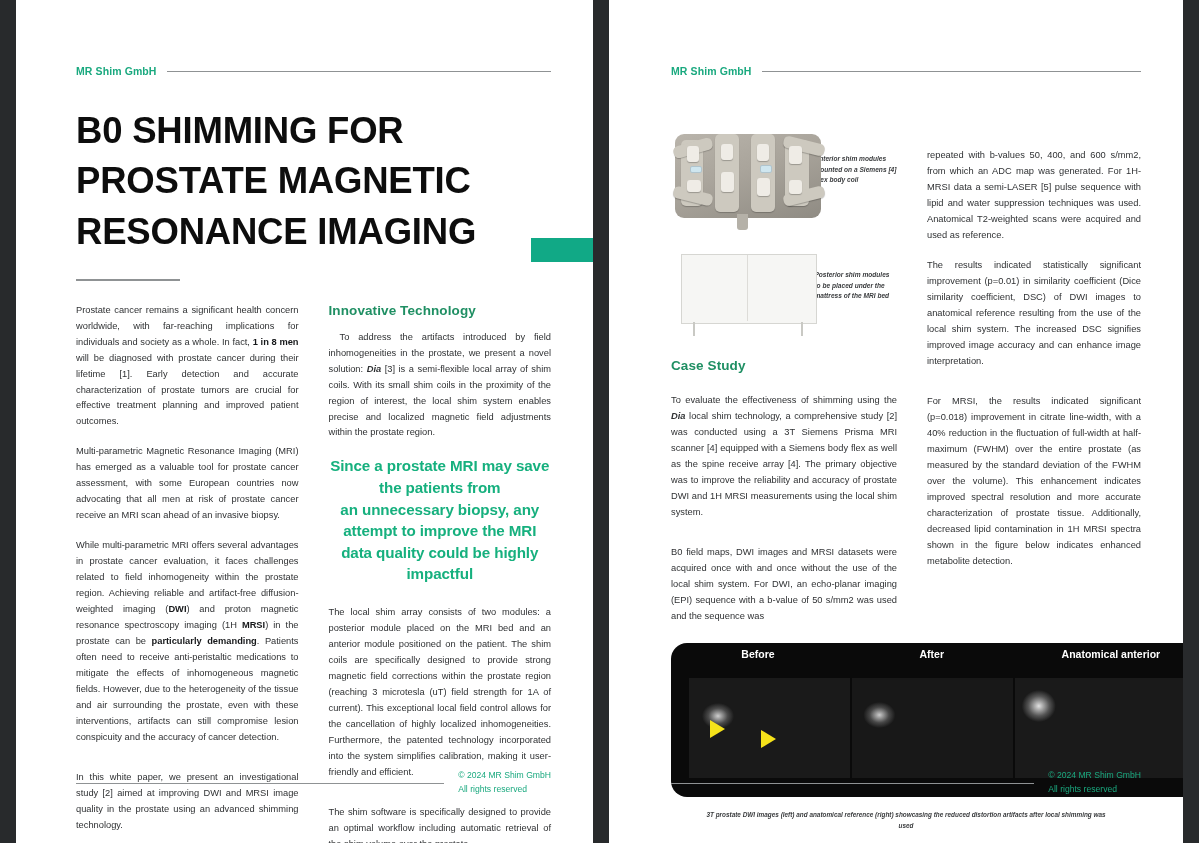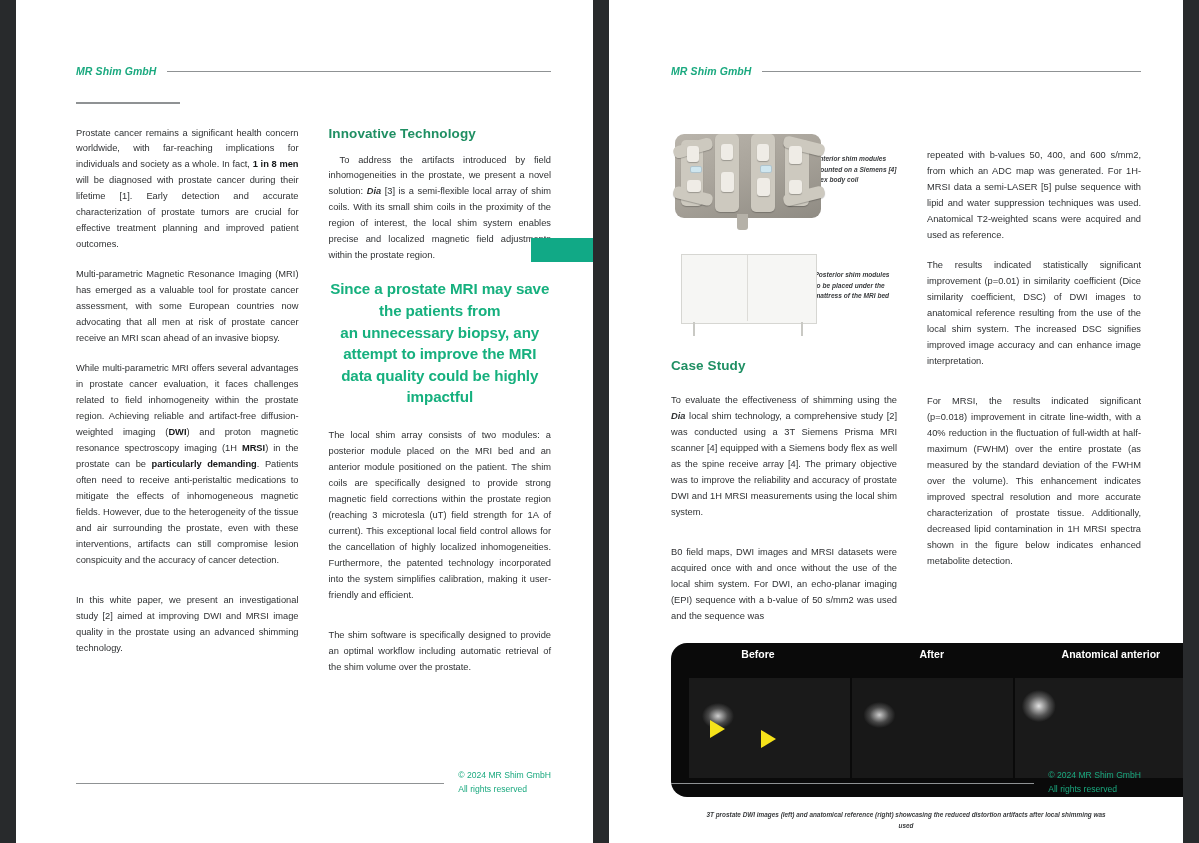--- a/index.html
+++ b/index.html
@@ -42,21 +42,20 @@
   }
   .page-inner-1 { padding: 62px 42px 0 60px; }
   .page-inner-2 { padding: 62px 42px 0 62px; }
 
   
   .brand-row {
     display: flex;
     align-items: center;
     gap: 10px;
     height: 18px;
-    font-style: italic;
   }
   .brand-name {
     color: #1aa97f;
     font-size: 10.5px;
     font-weight: bold;
     letter-spacing: 0.1px;
     white-space: nowrap;
   }
   .brand-rule {
     flex: 1;
@@ -326,20 +325,21 @@
 <div class="viewer">
 
   <div class="page page-1">
     <div class="page-inner-1">
 
       <div class="brand-row">
         <div class="brand-name">MR Shim GmbH</div>
         <div class="brand-rule"></div>
       </div>
 
+      <h1 class="doc-title">B0 SHIMMING FOR PROSTATE MAGNETIC RESONANCE IMAGING</h1>
       <div class="title-rule"></div>
       <div class="accent-block"></div>
 
       <div class="columns">
 
         <div class="col">
           <p class="body">Prostate cancer remains a significant health concern worldwide, with far-reaching implications for individuals and society as a whole. In fact, <b>1 in 8 men</b> will be diagnosed with prostate cancer during their lifetime [1]. Early detection and accurate characterization of prostate tumors are crucial for effective treatment planning and improved patient outcomes.</p>
           <p class="body">Multi-parametric Magnetic Resonance Imaging (MRI) has emerged as a valuable tool for prostate cancer assessment, with some European countries now advocating that all men at risk of prostate cancer receive an MRI scan ahead of an invasive biopsy.</p>
           <p class="body">While multi-parametric MRI offers several advantages in prostate cancer evaluation, it faces challenges related to field inhomogeneity within the prostate region. Achieving reliable and artifact-free diffusion-weighted imaging (<b>DWI</b>) and proton magnetic resonance spectroscopy imaging (1H <b>MRSI</b>) in the prostate can be <b>particularly demanding</b>. Patients often need to receive anti-peristaltic medications to mitigate the effects of inhomogeneous magnetic fields. However, due to the heterogeneity of the tissue and air surrounding the prostate, even with these interventions, artifacts can still compromise lesion conspicuity and the accuracy of cancer detection.</p>
           <p class="body">In this white paper, we present an investigational study [2] aimed at improving DWI and MRSI image quality in the prostate using an advanced shimming technology.</p>

